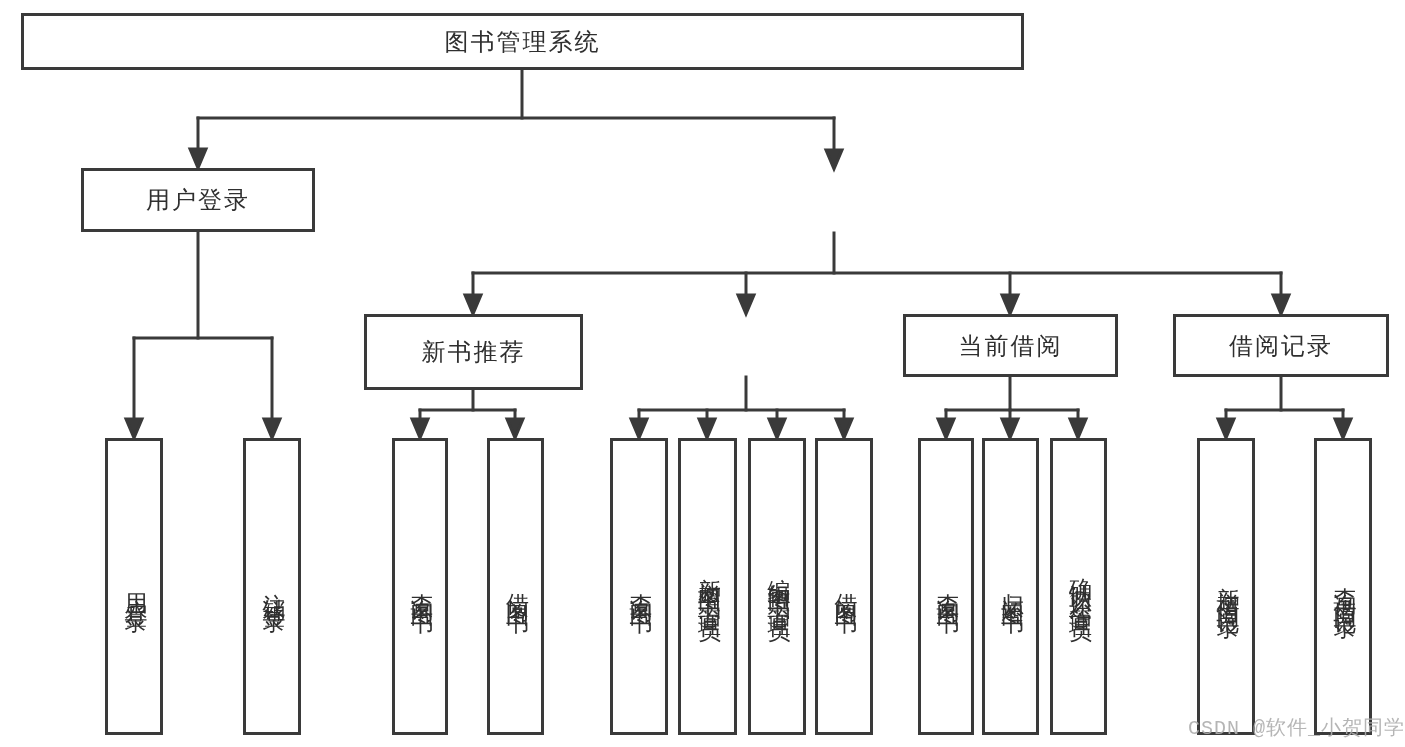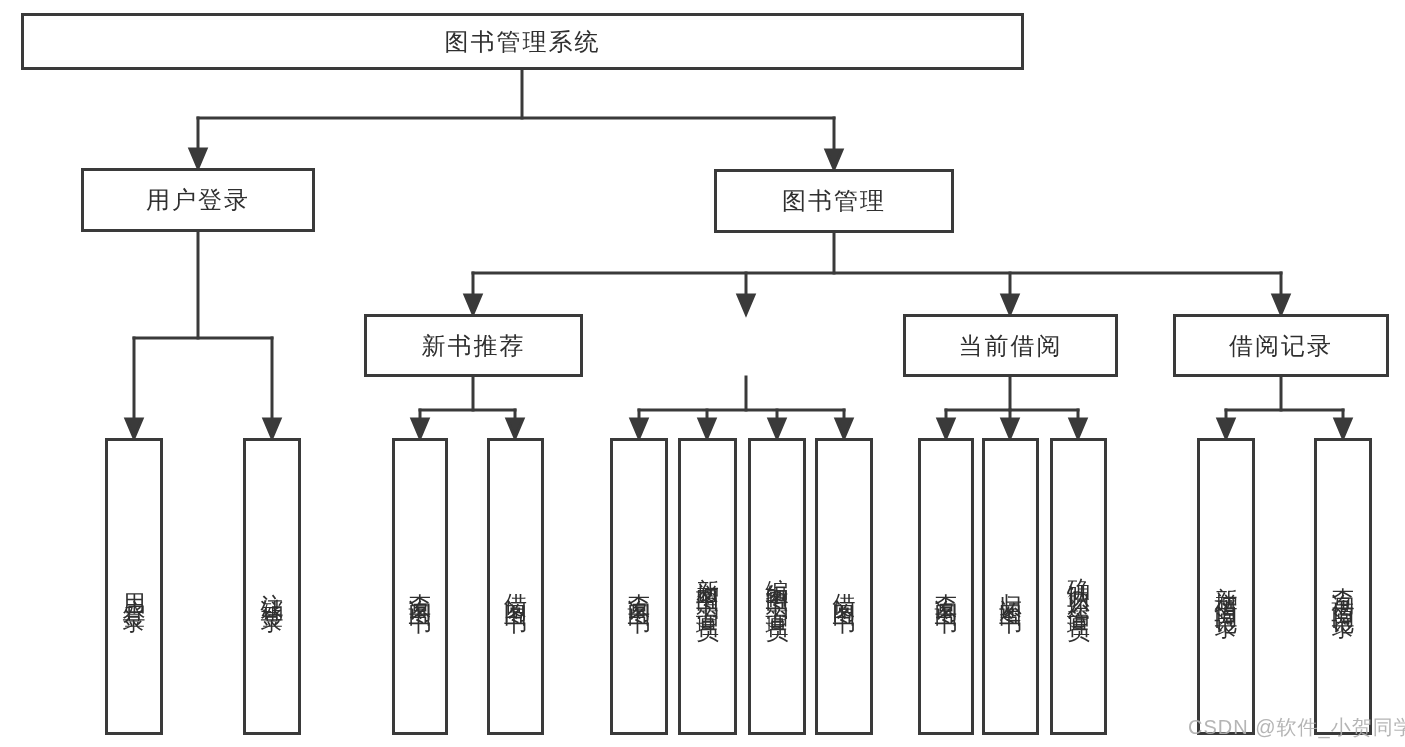--- a/index.html
+++ b/index.html
@@ -1,21 +1,21 @@
 <!DOCTYPE html>
 <html><head>
 <meta charset="utf-8">
 <style>
   html,body{margin:0;padding:0;background:#ffffff;}
   #canvas{
     position:relative;
     width:1405px;height:747px;
     background:#ffffff;
     overflow:hidden;
-    font-family:Liberation Sans, sans-serif;
+    font-family:Liberation Mono, monospace;
     color:#2f2f2f;
   }
   #connectors{position:absolute;left:0;top:0;z-index:1;}
   .hbox{
     position:absolute;
     box-sizing:border-box;
     border:3px solid #3a3a3a;
     background:#ffffff;
     display:flex;align-items:center;justify-content:center;
     font-size:24px;letter-spacing:2px;
@@ -131,25 +131,22 @@
     </g>
   </svg>
 
   <div class="hbox" style="left:21px;top:13px;width:1003px;height:57px">
     <span>图书管理系统</span>
   </div>
 
   <div class="hbox" style="left:81px;top:168px;width:234px;height:64px">
     <span>用户登录</span>
   </div>
-  <div class="hbox" style="left:714px;top:169px;width:240px;height:64px">
-    <span>图书管理</span>
-  </div>
-
-  <div class="hbox" style="left:364px;top:314px;width:219px;height:63px">
+
+  <div class="hbox" style="left:364px;top:314px;width:219px;height:76px">
     <span>新书推荐</span>
   </div>
   <div class="hbox" style="left:1173px;top:314px;width:216px;height:63px">
     <span>借阅记录</span>
   </div>
   <div class="hbox" style="left:903px;top:314px;width:215px;height:63px">
     <span>当前借阅</span>
   </div>
 
   <div class="vbox" style="left:105px;width:58px">

